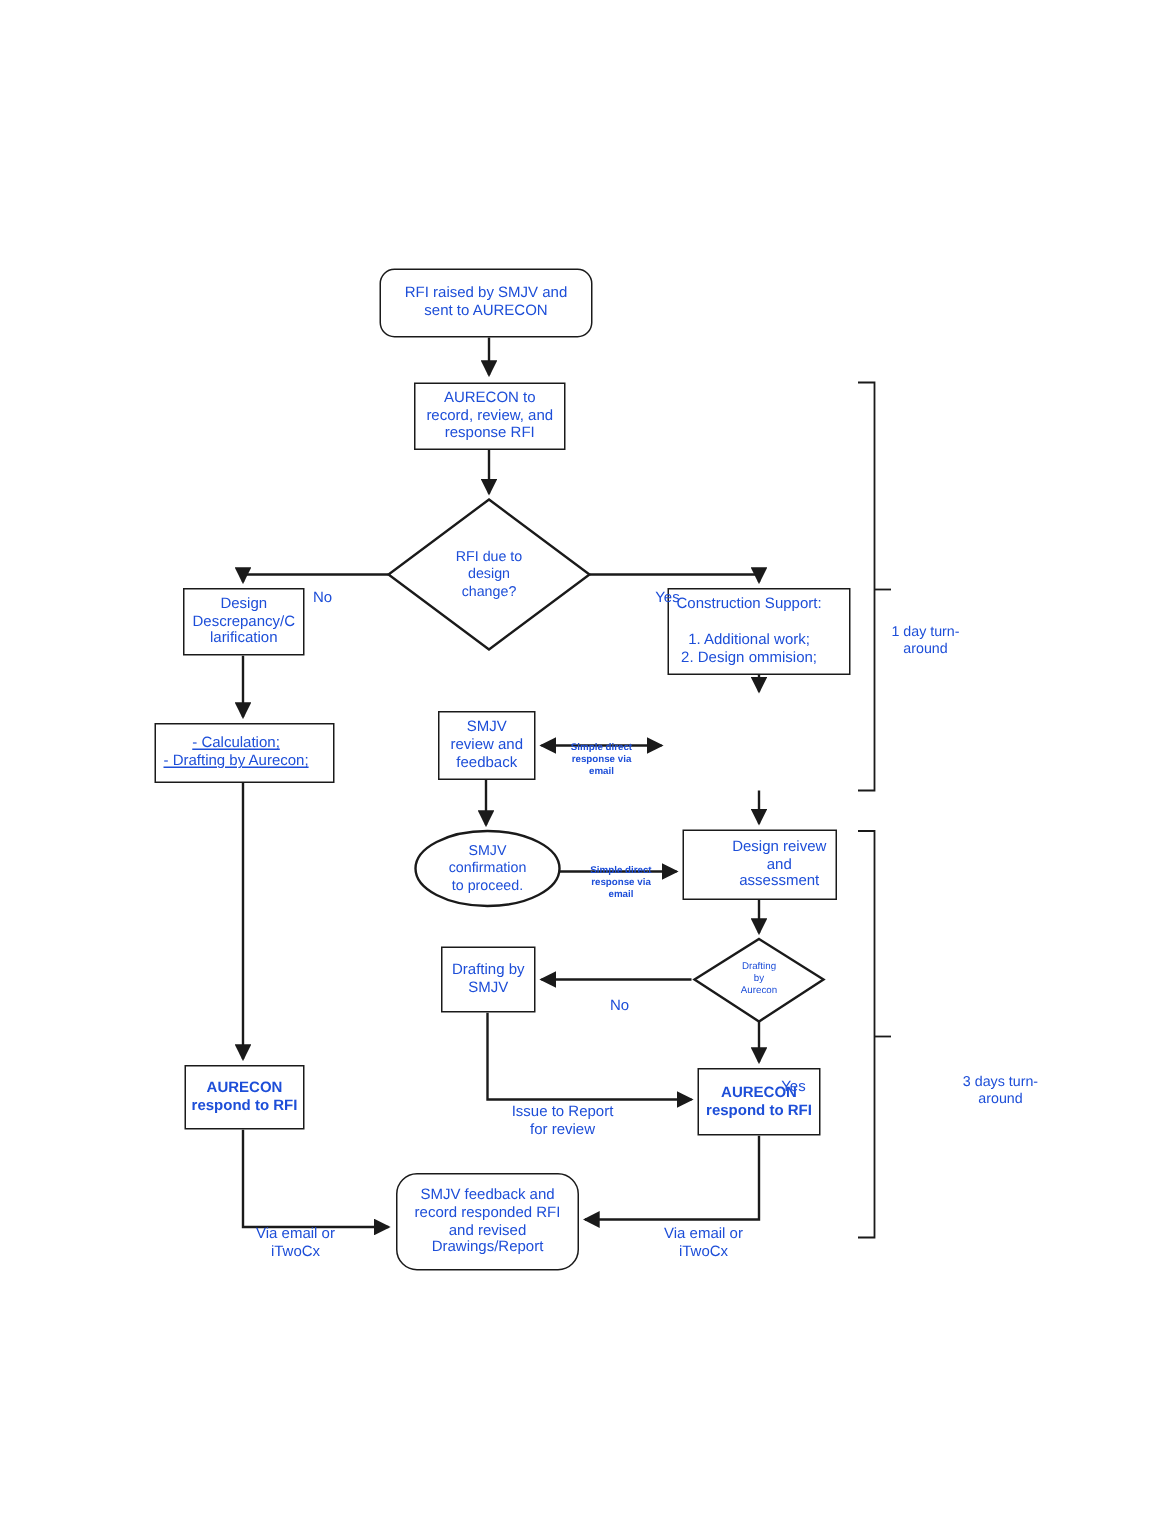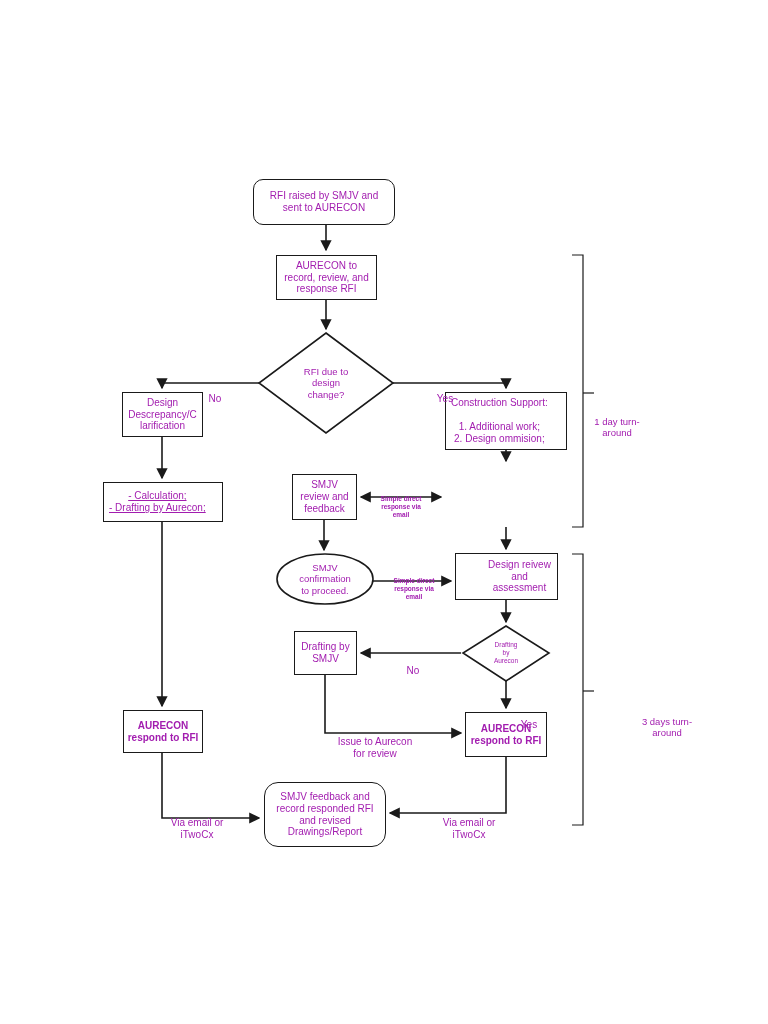--- a/index.html
+++ b/index.html
@@ -1,18 +1,18 @@
 <!DOCTYPE html>
 <html><head>
 <meta charset="utf-8">
 <style>
   html,body{margin:0;padding:0;background:#ffffff;}
   .page{
     position:relative;width:768px;height:902px;background:#ffffff;
-    font-family:"Liberation Sans","DejaVu Sans",sans-serif;color:#a21caf;
+    font-family:"Liberation Sans","DejaVu Sans",sans-serif;color:#1d4ed8;
     overflow:hidden;
   }
   svg.wires{position:absolute;left:0;top:0;width:768px;height:1024px;}
   .node{
     position:absolute;box-sizing:border-box;background:#ffffff;
     border:1.6px solid #1a1a1a;display:flex;align-items:center;justify-content:center;
     text-align:center;font-size:10px;line-height:1.18;white-space:pre-line;
     padding:2px;
   }
   .node.rounded{border-radius:10px;}
@@ -135,21 +135,21 @@
   <div class="lbl" style="left:200px;top:360px;width:30px;">No</div>
   <div class="lbl" style="left:428px;top:360px;width:34px;">Yes</div>
   <div class="lbl small" style="left:372px;top:462px;width:58px;">Simple direct
 response via
 email</div>
   <div class="lbl small" style="left:385px;top:544px;width:58px;">Simple direct
 response via
 email</div>
   <div class="lbl" style="left:398px;top:632px;width:30px;">No</div>
   <div class="lbl" style="left:512px;top:686px;width:34px;">Yes</div>
-  <div class="lbl" style="left:328px;top:703px;width:94px;">Issue to Aurecon
+  <div class="lbl" style="left:328px;top:703px;width:94px;">Issue to Report
 for review</div>
   <div class="lbl" style="left:156px;top:784px;width:82px;">Via email or
 iTwoCx</div>
   <div class="lbl" style="left:428px;top:784px;width:82px;">Via email or
 iTwoCx</div>
 
   <div class="lbl" style="left:580px;top:384px;width:74px;font-size:9.5px;">1 day turn-
 around</div>
   <div class="lbl" style="left:627px;top:684px;width:80px;font-size:9.5px;">3 days turn-
 around</div>

